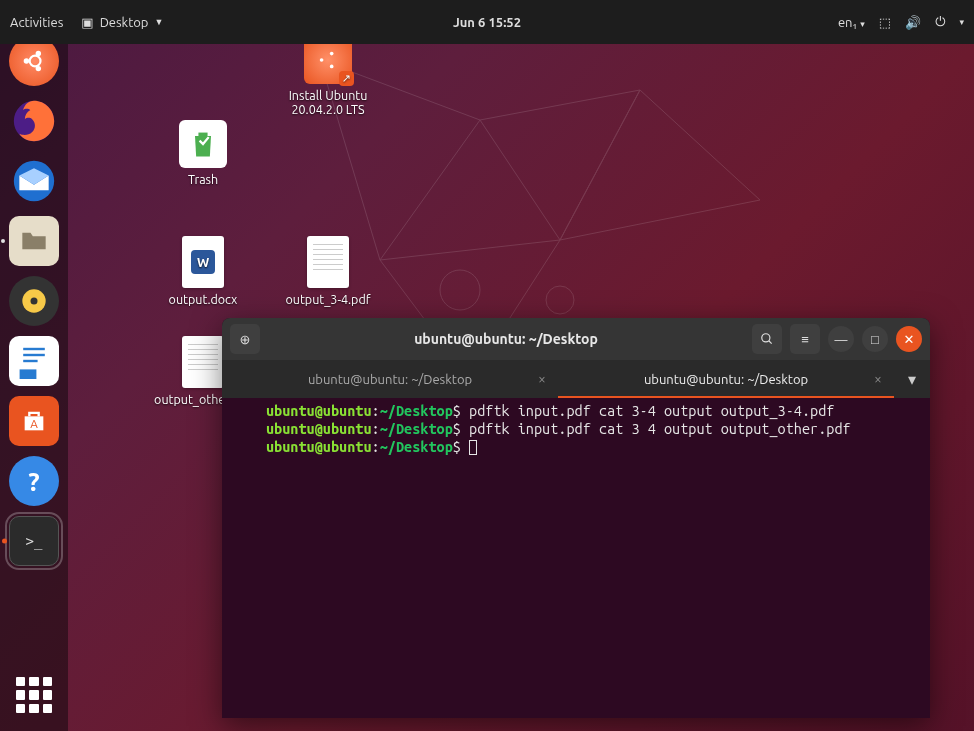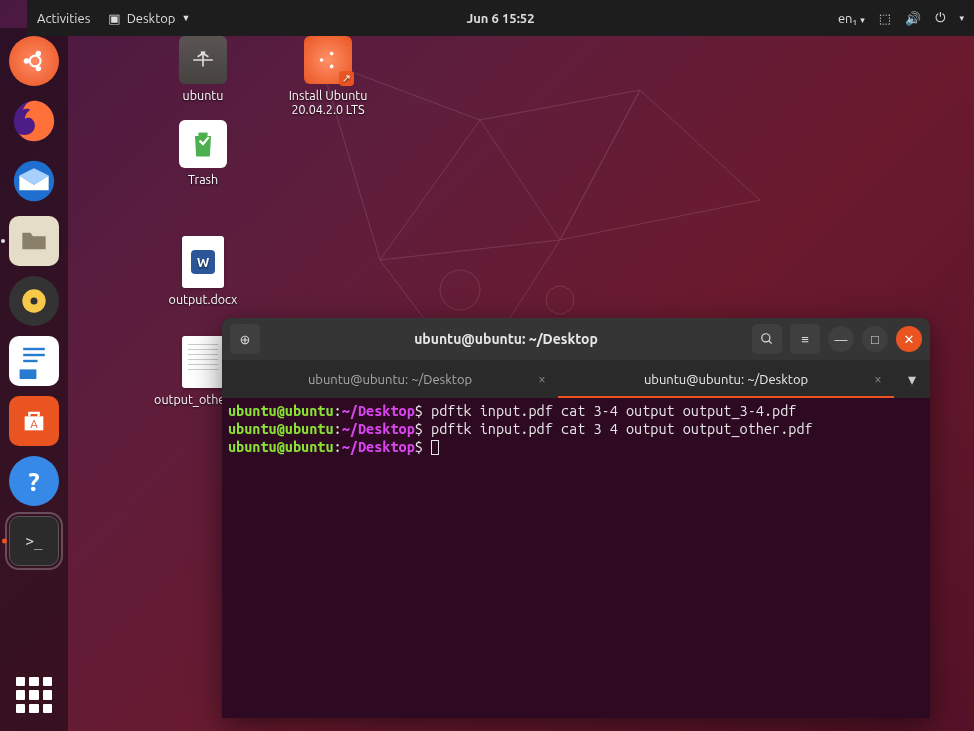--- a/index.html
+++ b/index.html
@@ -8,23 +8,23 @@
       font-family: Ubuntu, "Segoe UI", sans-serif;
       background: linear-gradient(135deg, #4a1942 0%, #5e1e3d 30%, #6b1a2e 60%, #551228 100%);
       overflow: hidden; position: relative; color: #fff;
     }
     
     .wallpaper-shapes { position: absolute; inset: 0; pointer-events:none; opacity: 0.12; }
     .wallpaper-shapes svg { width:100%; height:100%; }
 
     
     .topbar {
-      position: absolute; top:0; left:0; right:0; height:36px;
+      position: absolute; top:0; left:0; right:0; height:44px;
       background:#1d1d1d; display:flex; align-items:center;
-      padding:0 10px; font-size:13px; color:#ddd; z-index:100;margin-left:27px;
+      padding:0 10px; font-size:13px; color:#ddd; z-index:100;
     }
     .topbar .left { display:flex; align-items:center; gap:18px; }
     .topbar .center { position:absolute; left:50%; transform:translateX(-50%);font-weight:bold; }
     .topbar .right { margin-left:auto; display:flex; align-items:center; gap:14px; }
     .topbar .app-menu { display:flex; align-items:center; gap:6px; }
     .tri-down { font-size:9px; }
 
     
     .dock {
       position:absolute; left:0; top:28px; bottom:0; width:68px;
@@ -97,22 +97,22 @@
     .term-tab { flex:1; display:flex; align-items:center; justify-content:center;
       gap:10px; font-size:13px; color:#aaa; position:relative; max-width:340px; padding:0 20px; }
     .term-tab.active { color:#eee; }
     .term-tab.active::after { content:""; position:absolute; left:0; right:0; bottom:0;
       height:2px; background:#e95420; }
     .term-tab .tab-close { color:#888; font-size:14px; position:absolute; right:12px; }
     .tab-dropdown { width:36px; display:flex; align-items:center; justify-content:center; color:#ccc; }
     .term-body { flex:1; background:#2d0922; padding:4px 6px;
       font-family:"Ubuntu Mono","DejaVu Sans Mono",monospace; font-size:14.5px;
       line-height:1.25; white-space:pre; color:#e6e6e6; overflow:hidden; }
-    .pu { color:#8ae234; font-weight:bold; }
-    .pp { color:#d946ef; font-weight:bold; }
+    .pu { color:#8ae234; font-weight:bold;margin-left:38px; }
+    .pp { color:#22c55e; font-weight:bold; }
     .pd { color:#e6e6e6; }
     .cursor { display:inline-block; width:8px; height:15px; border:1px solid #e6e6e6; vertical-align:text-bottom; }
   </style>
 </head>
 <body>
 
 <div class="wallpaper-shapes">
   <svg viewBox="0 0 974 731">
       <g stroke="#fff" stroke-width="1" fill="none">
     <polygon points="320,60 480,120 380,260"></polygon>
@@ -209,29 +209,20 @@
       <span></span>
       <span></span>
       <span></span>
       <span></span>
       <span></span>
       <span></span>
   </div>
 </div>
 
 <div class="desktop" id="desktop">
-    <div class="dicon" style="left: 75px; top: 8px;">
-      <div class="thumb folder-thumb">
-        <svg width="26" height="22" viewBox="0 0 24 20" fill="#ddd">
-          <path d="M3 10h18M12 4v12M7 7l5-3 5 3" stroke="#ddd" stroke-width="1.5" fill="none"></path>
-          <path d="M10 2h4v3h-4z"></path>
-        </svg>
-      </div>
-      <div style="white-space:pre-line">ubuntu</div>
-    </div>
     <div class="dicon" style="left: 200px; top: 8px;">
       <div class="thumb installer-thumb">
         <svg width="22" height="22" viewBox="0 0 24 24" fill="#fff">
           <circle cx="5" cy="12" r="2"></circle>
           <circle cx="16" cy="5" r="2"></circle>
           <circle cx="16" cy="19" r="2"></circle>
         </svg>
       </div>
       <div style="white-space:pre-line">Install Ubuntu
 20.04.2.0 LTS</div>
@@ -244,20 +235,24 @@
           <path d="M9 11l3 3 5-6" stroke="#fff" stroke-width="2" fill="none"></path>
         </svg>
       </div>
       <div style="white-space:pre-line">Trash</div>
     </div>
     <div class="dicon" style="left: 75px; top: 208px;">
       <div class="doc-thumb">
         <div class="docx-badge">W</div>
       </div>
       <div style="white-space:pre-line">output.docx</div>
+    </div>
+    <div class="dicon" style="left: 200px; top: 208px;">
+      <div class="doc-thumb lines"></div>
+      <div style="white-space:pre-line">output_3-4.pdf</div>
     </div>
     <div class="dicon" style="left: 75px; top: 308px;">
       <div class="doc-thumb lines"></div>
       <div style="white-space:pre-line">output_other.pdf</div>
     </div>
   </div>
 
 <div class="terminal-window">
   <div class="term-header">
     <div class="hbtn">⊕</div>

